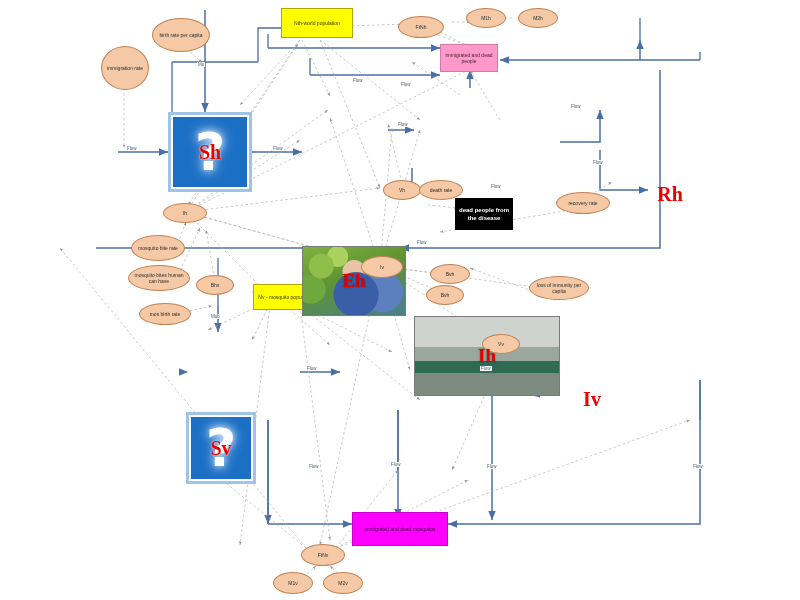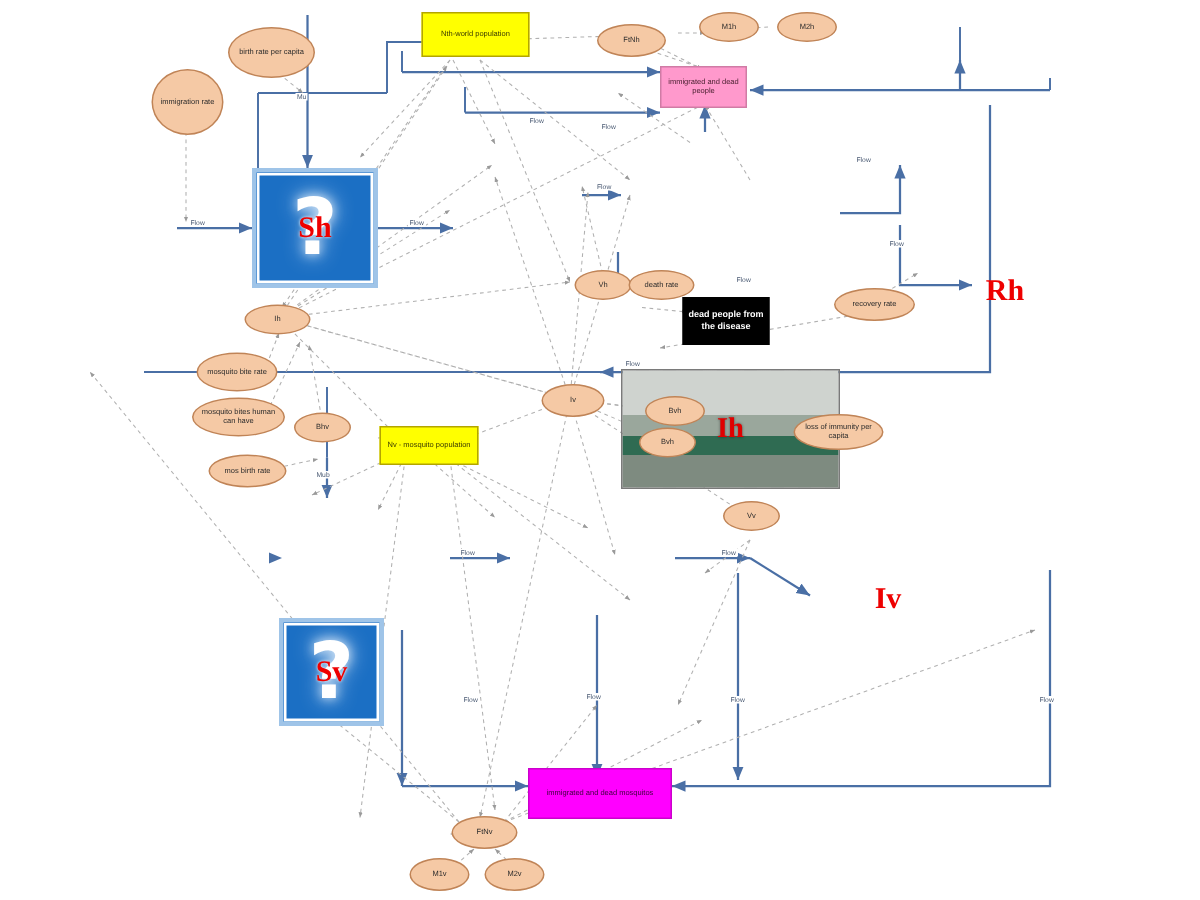--- a/index.html
+++ b/index.html
@@ -216,20 +216,23 @@
 
   <div class="node placeholder" style="left:168px;top:112px;width:84px;height:80px;">
     <span class="qmark">?</span>
     <span class="stocklabel">Sh</span>
   </div>
   <div class="node placeholder" style="left:186px;top:332px;width:70px;height:72px;">
     <span class="qmark">?</span>
     <span class="stocklabel">Sv</span>
   </div>
 
+  <div class="node photo ph-eh" style="left:302px;top:94px;width:104px;height:70px;">
+    <span class="stocklabel">Eh</span>
+  </div>
   <div class="node photo ph-ih" style="left:414px;top:94px;width:146px;height:80px;">
     <span class="stocklabel">Ih</span>
   </div>
 
   <div class="node redlabel" style="left:650px;top:182px;width:40px;height:24px;">
     <span>Rh</span>
   </div>
   <div class="node redlabel" style="left:572px;top:386px;width:40px;height:26px;">
     <span>Iv</span>
   </div>

